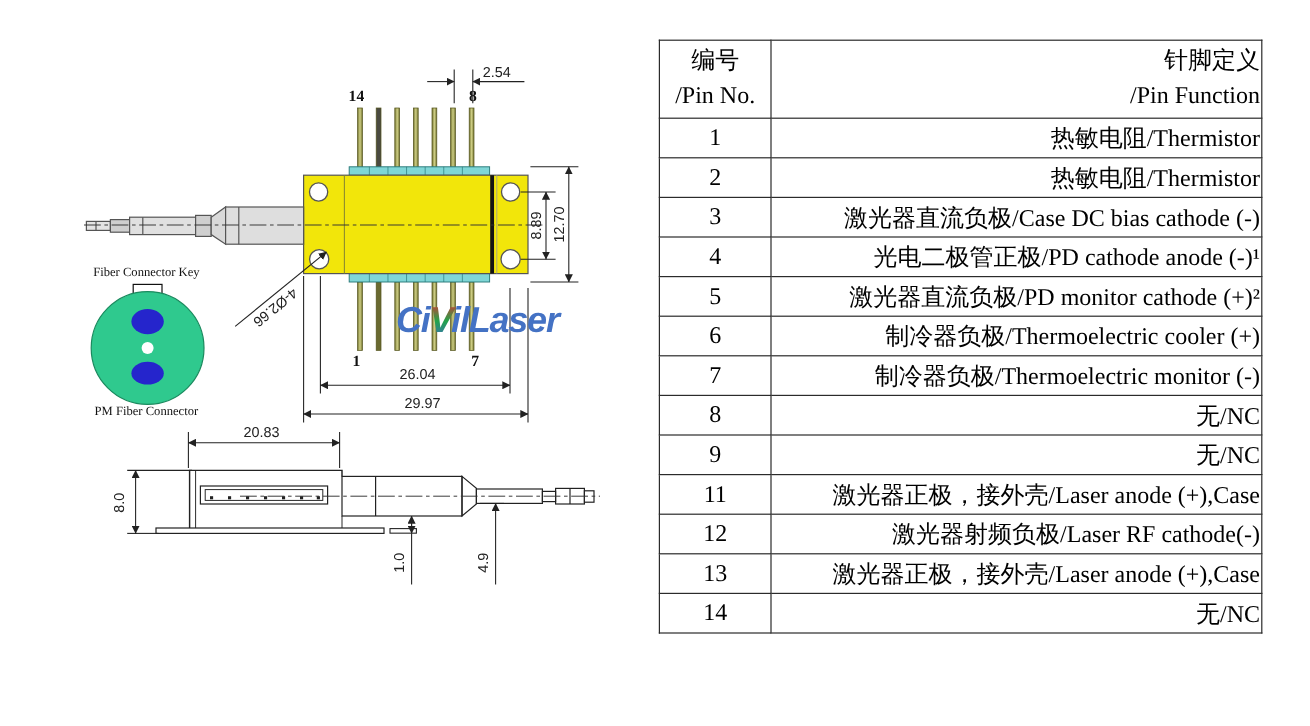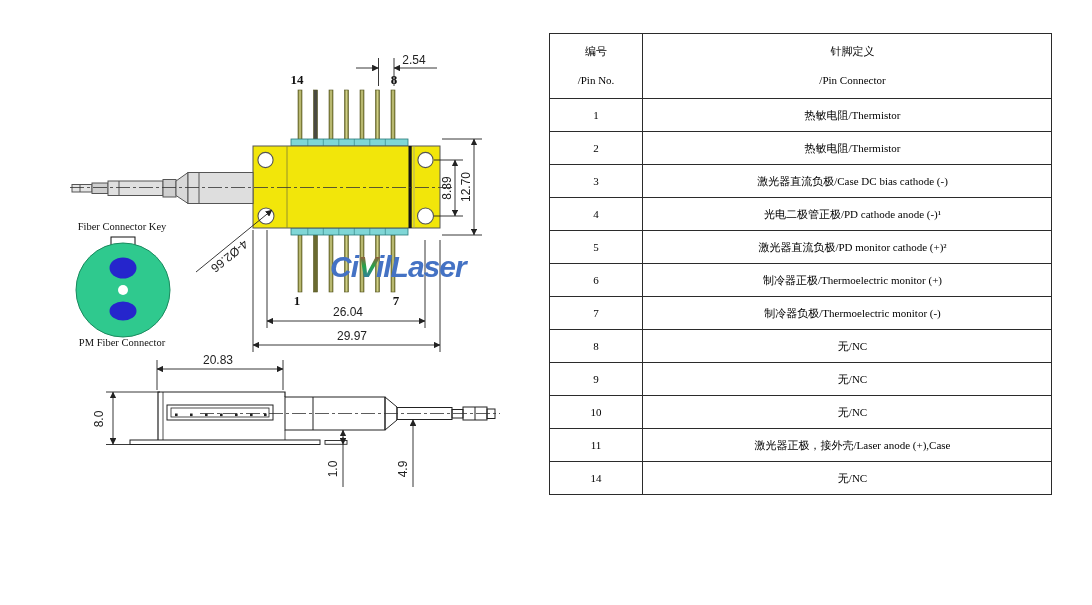--- a/index.html
+++ b/index.html
@@ -8,25 +8,25 @@
     font-family:"Liberation Serif", serif;overflow:hidden;
   }
   #drawing{position:absolute;left:0;top:0;}
   .dimtxt{font-family:"Liberation Sans", sans-serif;font-size:12px;fill:#222;}
   .pinlbl{font-family:"Liberation Serif", serif;font-size:13px;font-weight:bold;fill:#111;}
   .conlbl{font-family:"Liberation Serif", serif;font-size:10.5px;fill:#111;}
   .wm{font-family:"Liberation Sans", sans-serif;font-size:30px;font-weight:bold;font-style:italic;letter-spacing:-1px;}
   table.pintable{
     position:absolute;left:549px;top:33px;
     border-collapse:collapse;table-layout:fixed;
-    font-family:"Liberation Serif", serif;font-size:11px;color:#000;
+    font-family:"Liberation Serif", serif;font-size:20px;color:#000;
   }
   table.pintable td{border:1px solid #2b2b2b;background:#fff;vertical-align:middle;}
   td.c1{width:90px;text-align:center;}
-  td.c2{width:395px;text-align:center;padding-left:12px;font-family:Liberation Serif, serif;}
+  td.c2{width:395px;text-align:right;padding-left:12px;font-family:Liberation Serif, serif;}
   tr.hdr td{height:62px;}
   tr.row td{height:30px;}
   tr.hdr .l1,tr.hdr .l2{display:block;line-height:29px;}
 </style>
 </head>
 <body>
 
 <svg id="drawing" width="540" height="605" viewBox="0 0 540 605" xmlns="http://www.w3.org/2000/svg">
   <defs>
     <marker id="arr" viewBox="0 0 10 10" refX="9.5" refY="5" markerWidth="7.5" markerHeight="7.5" orient="auto-start-reverse">
@@ -229,21 +229,21 @@
 
 <table class="pintable">
   <tbody>
       <tr class="hdr">
     <td class="c1">
       <span class="l1">编号</span>
       <span class="l2">/Pin No.</span>
     </td>
     <td class="c2">
       <span class="l1">针脚定义</span>
-      <span class="l2">/Pin Connector</span>
+      <span class="l2">/Pin Function</span>
     </td>
   </tr>
   <tr class="row">
         <td class="c1">1</td>
         <td class="c2">热敏电阻/Thermistor</td>
       </tr>
   <tr class="row">
         <td class="c1">2</td>
         <td class="c2">热敏电阻/Thermistor</td>
       </tr>
@@ -254,40 +254,44 @@
   <tr class="row">
         <td class="c1">4</td>
         <td class="c2">光电二极管正极/PD cathode anode (-)¹</td>
       </tr>
   <tr class="row">
         <td class="c1">5</td>
         <td class="c2">激光器直流负极/PD monitor cathode (+)²</td>
       </tr>
   <tr class="row">
         <td class="c1">6</td>
-        <td class="c2">制冷器正极/Thermoelectric monitor (+)</td>
+        <td class="c2">制冷器负极/Thermoelectric cooler (+)</td>
       </tr>
   <tr class="row">
         <td class="c1">7</td>
         <td class="c2">制冷器负极/Thermoelectric monitor (-)</td>
       </tr>
   <tr class="row">
         <td class="c1">8</td>
         <td class="c2">无/NC</td>
       </tr>
   <tr class="row">
         <td class="c1">9</td>
         <td class="c2">无/NC</td>
       </tr>
   <tr class="row">
-        <td class="c1">10</td>
-        <td class="c2">无/NC</td>
-      </tr>
-  <tr class="row">
         <td class="c1">11</td>
         <td class="c2">激光器正极，接外壳/Laser anode (+),Case</td>
       </tr>
   <tr class="row">
+        <td class="c1">12</td>
+        <td class="c2">激光器射频负极/Laser RF cathode(-)</td>
+      </tr>
+  <tr class="row">
+        <td class="c1">13</td>
+        <td class="c2">激光器正极，接外壳/Laser anode (+),Case</td>
+      </tr>
+  <tr class="row">
         <td class="c1">14</td>
         <td class="c2">无/NC</td>
       </tr>
 </tbody>
   </table>
 
 </body></html>

